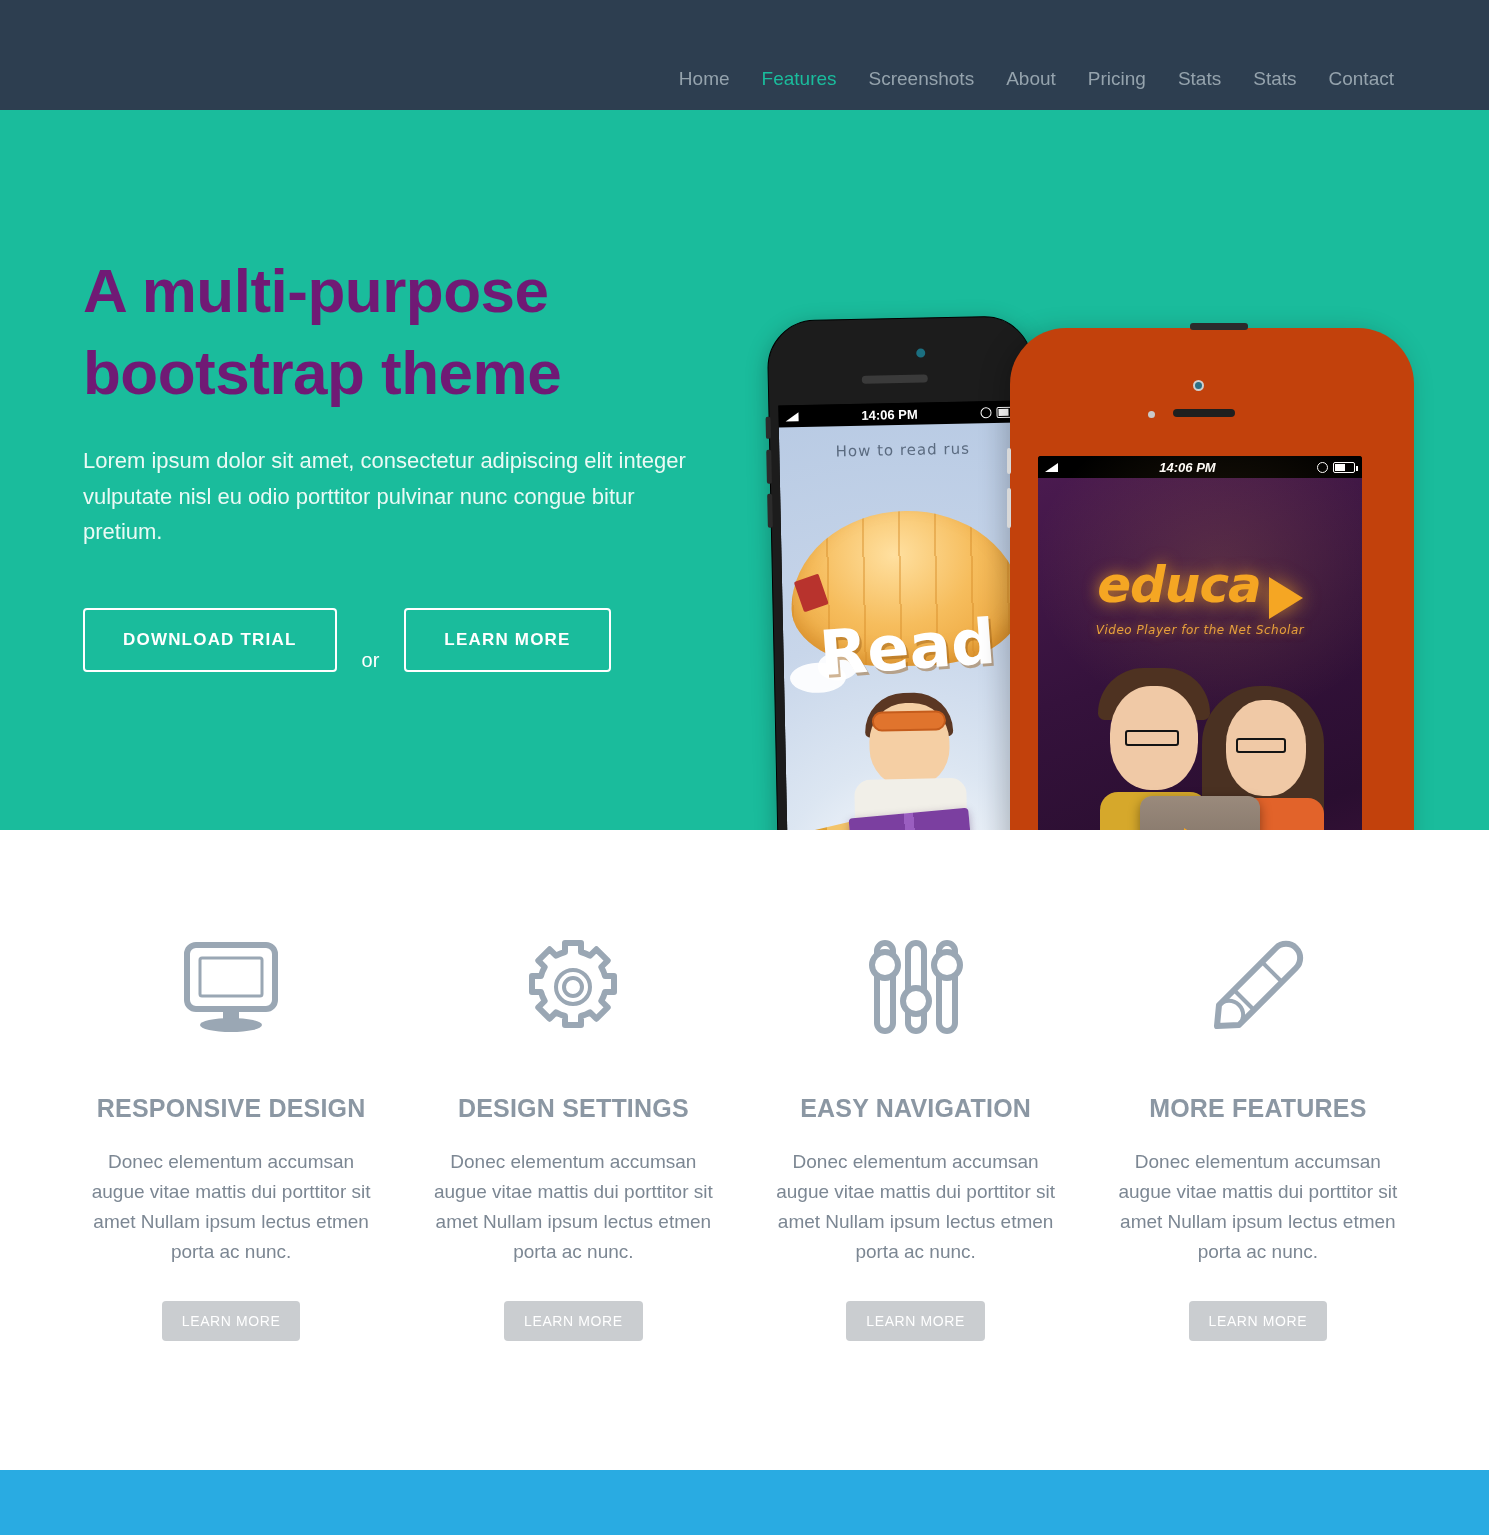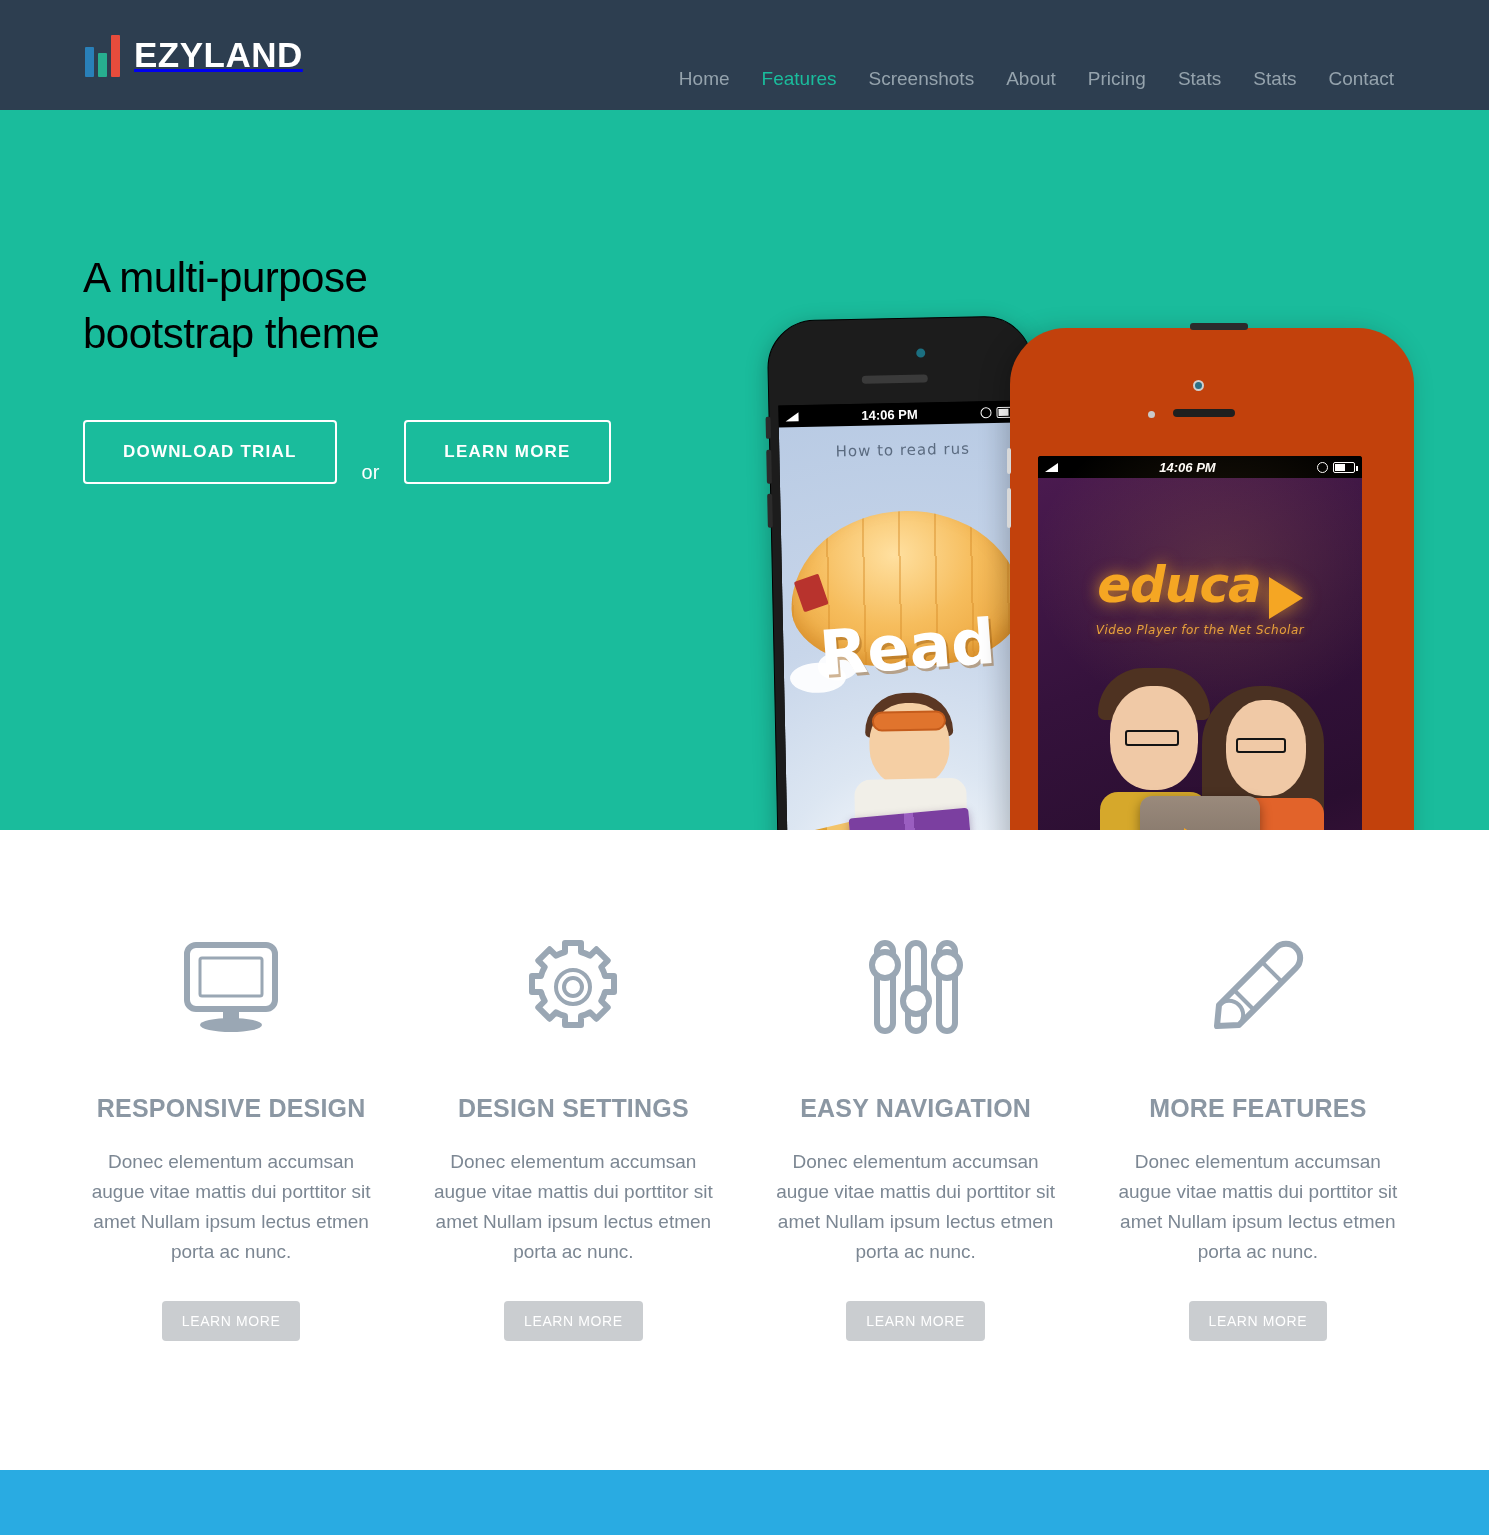--- a/index.html
+++ b/index.html
@@ -65,24 +65,24 @@
     overflow: hidden;
   }
   .hero-copy {
     position: absolute;
     left: 83px;
     top: 140px;
     width: 660px;
     z-index: 5;
   }
   .hero-title {
-    color: #000000;
-    font-size: 42px;
+    color: #701a75;
+    font-size: 62px;
     line-height: 1.33;
-    font-weight: normal;
+    font-weight: bold;
     letter-spacing: -0.5px;
   }
   .hero-sub {
     color: #eafaf5;
     font-size: 22px;
     line-height: 1.62;
     margin-top: 28px;
     width: 625px;
   }
   .hero-actions {
@@ -329,48 +329,41 @@
   
   .blue-strip {
     height: 65px;
     background: #29abe2;
   }
 </style>
 </head>
 <body>
 
 <header class="site-header">
-  <a class="brand" href="#">
-    <span class="brand-mark">
-      <span class="bar bar-1"></span>
-      <span class="bar bar-2"></span>
-      <span class="bar bar-3"></span>
-    </span>
-    <span class="brand-name">EZYLAND</span>
-  </a>
 
   <nav class="main-nav">
     <a class="nav-link" href="#">Home</a>
     <a class="nav-link is-active" href="#">Features</a>
     <a class="nav-link" href="#">Screenshots</a>
     <a class="nav-link" href="#">About</a>
     <a class="nav-link" href="#">Pricing</a>
     <a class="nav-link" href="#">Stats</a>
     <a class="nav-link" href="#">Stats</a>
     <a class="nav-link" href="#">Contact</a>
   </nav>
 </header>
 
 <section class="hero">
 
   <div class="hero-copy">
     <h1 class="hero-title">
       <span>A multi-purpose</span><br>
       <span>bootstrap theme</span>
     </h1>
+    <p class="hero-sub">Lorem ipsum dolor sit amet, consectetur adipiscing elit integer vulputate nisl eu odio porttitor pulvinar nunc congue bitur pretium.</p>
     <div class="hero-actions">
       <button class="btn-ghost">DOWNLOAD TRIAL</button>
       <span class="or-text">or</span>
       <button class="btn-ghost">LEARN MORE</button>
     </div>
   </div>
 
   <div class="phones">
 
     <div class="phone phone-black">

